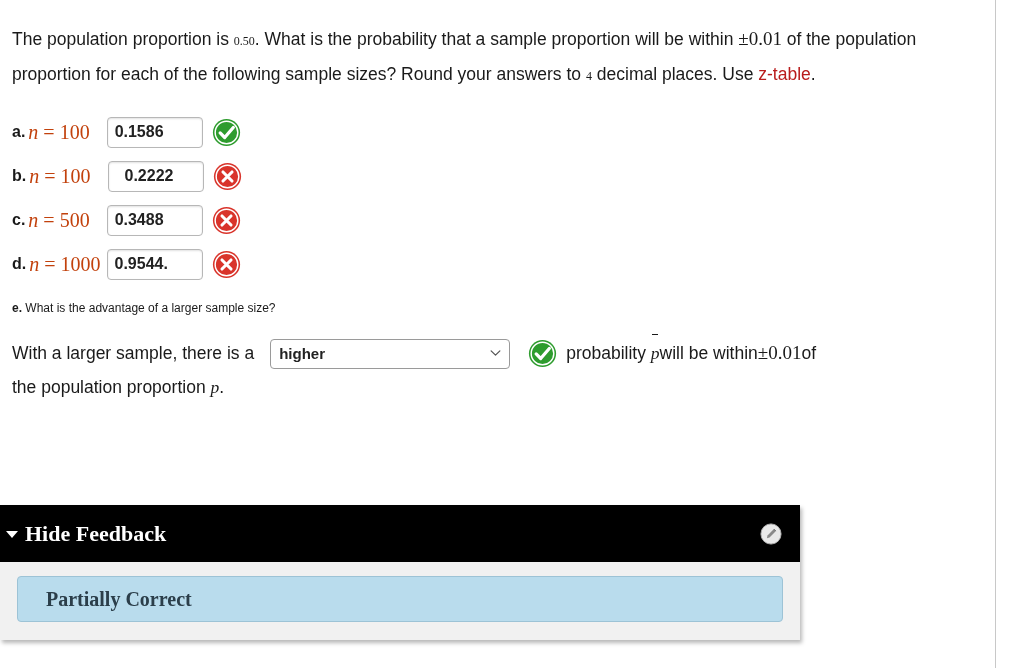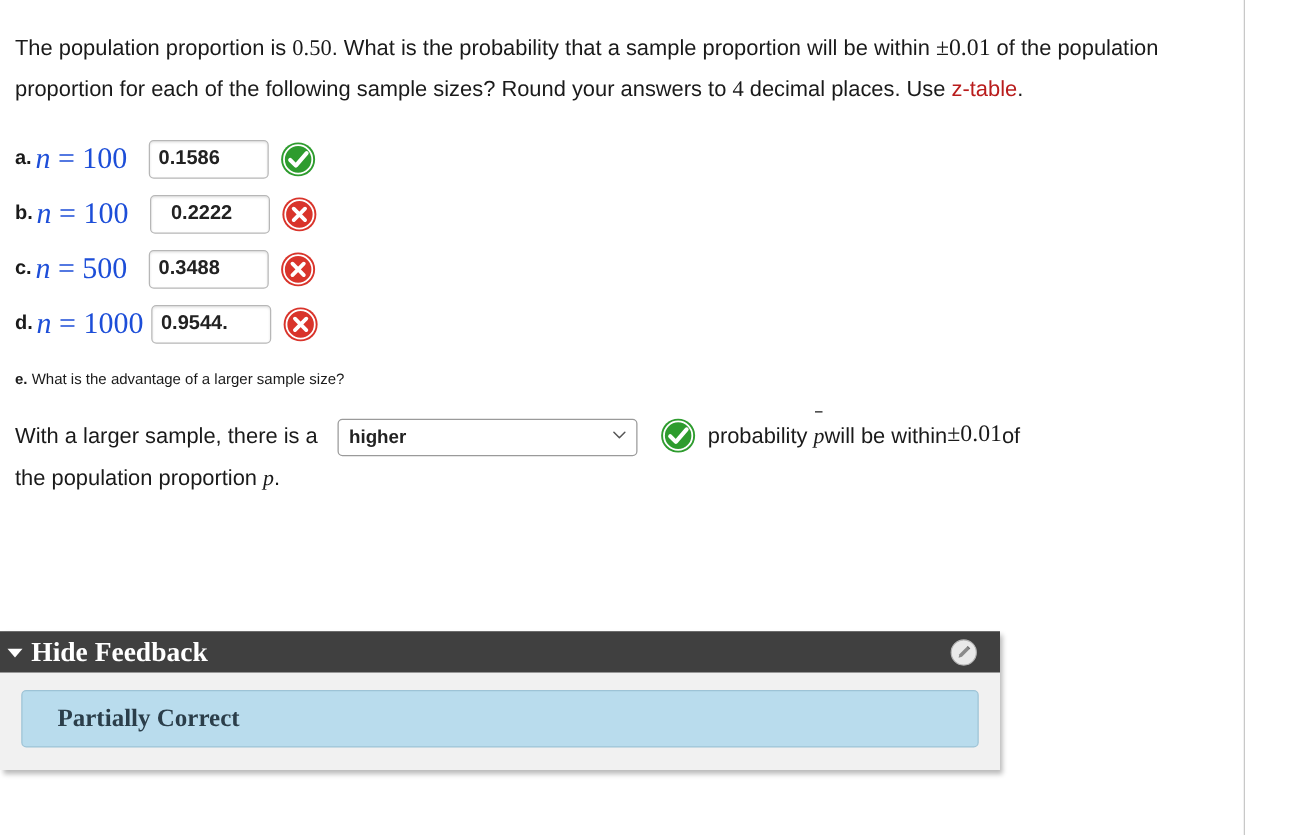--- a/index.html
+++ b/index.html
@@ -31,21 +31,21 @@
     line-height: 33px;
     color: #1a1a1a;
   }
   .math {
     font-family: "Liberation Serif", serif;
     font-style: italic;
   }
   .mathnum {
     font-family: "Liberation Serif", serif;
     font-style: normal;
-    font-size: 18px;
+    font-size: 12px;
     text-align: center;
   }
   .pm {
     font-family: "Liberation Serif", serif;
     font-style: normal;
     font-size: 19px;
   }
   .zlink {
     color: #b91c1c;
     text-decoration: none;
@@ -60,22 +60,22 @@
     height: 44px;
   }
   .ans-label {
     font-size: 16px;
     font-weight: bold;
     color: #1a1a1a;
     margin-right: 3px;
   }
   .ans-n {
     font-family: "Liberation Serif", serif;
-    font-size: 24px;
-    color: #1d4ed8;
+    font-size: 20px;
+    color: #c2410c;
     white-space: nowrap;
   }
   .ans-n .ital { font-style: italic; }
   .ans-input {
     width: 96px;
     height: 31px;
     border: 1px solid #b7b7b7;
     border-radius: 4px;
     background: #fff;
     box-shadow: inset 0 1px 2px rgba(0,0,0,0.12);
@@ -163,22 +163,22 @@
   
   .feedback {
     position: absolute;
     left: 0;
     top: 505px;
     width: 800px;
     background: #f1f1f1;
     box-shadow: 2px 3px 4px rgba(0,0,0,0.28);
   }
   .fb-header {
-    background: #404040;
-    height: 33px;
+    background: #000000;
+    height: 57px;
     display: flex;
     align-items: center;
     padding-left: 6px;
     position: relative;
   }
   .fb-caret {
     width: 0; height: 0;
     border-left: 6px solid transparent;
     border-right: 6px solid transparent;
     border-top: 7px solid #ffffff;

